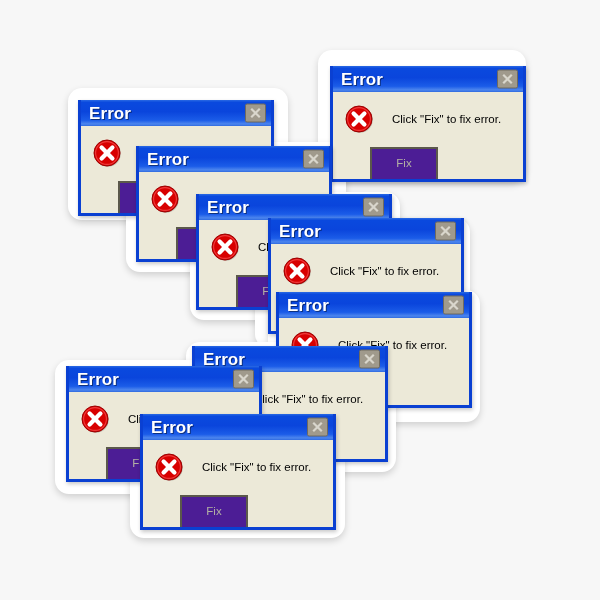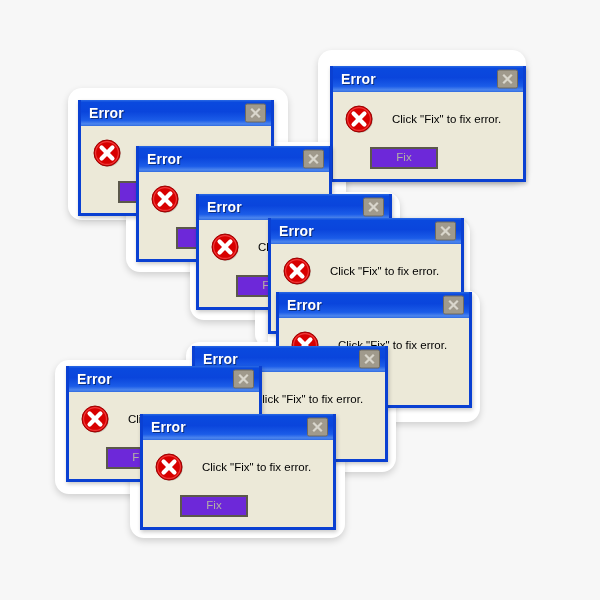--- a/index.html
+++ b/index.html
@@ -50,21 +50,21 @@
         #1b5ce8 78%,
         #4d86ee 92%,
         #2f6ae0 100%);
     display: flex;
     align-items: center;
     overflow: hidden;
   }
 
   .title-text {
     color: #ffffff;
-    font-size: 14px;
+    font-size: 17px;
     font-weight: bold;
     letter-spacing: 0.1px;
     margin-left: 8px;
     text-shadow: 1px 1px 0 rgba(0,0,0,0.45);
     white-space: nowrap;
     line-height: 1;
   }
 
   .close-btn {
     position: absolute;
@@ -113,22 +113,22 @@
   }
 
   .btn-row {
     display: flex;
     padding-left: 37px;
     padding-top: 12px;
   }
 
   .fix-btn {
     min-width: 68px;
-    height: 22px;
-    background: #6d28d9;
+    height: 34px;
+    background: #4c1d95;
     border: 2px solid #5b584b;
     color: #b3b0a4;
     font-size: 11.5px;
     display: flex;
     align-items: center;
     justify-content: center;
     box-sizing: border-box;
     line-height: 1;
   }
 </style>

